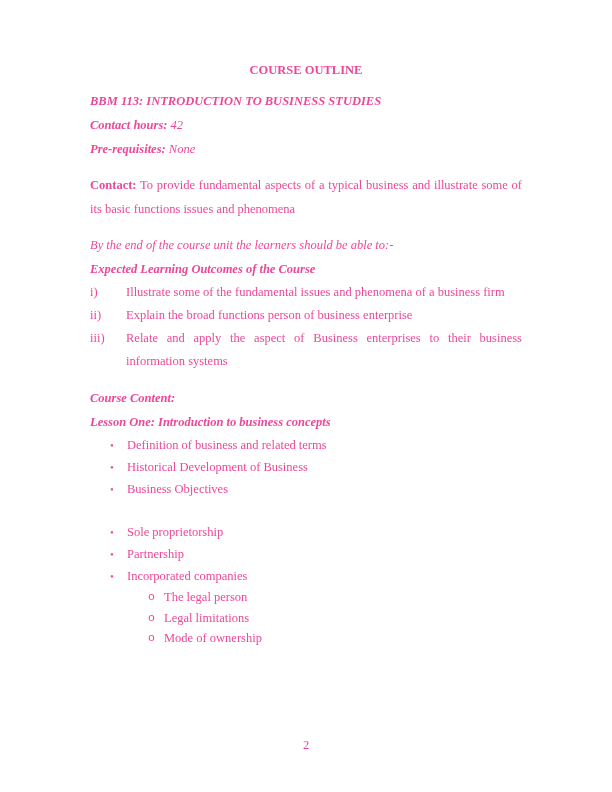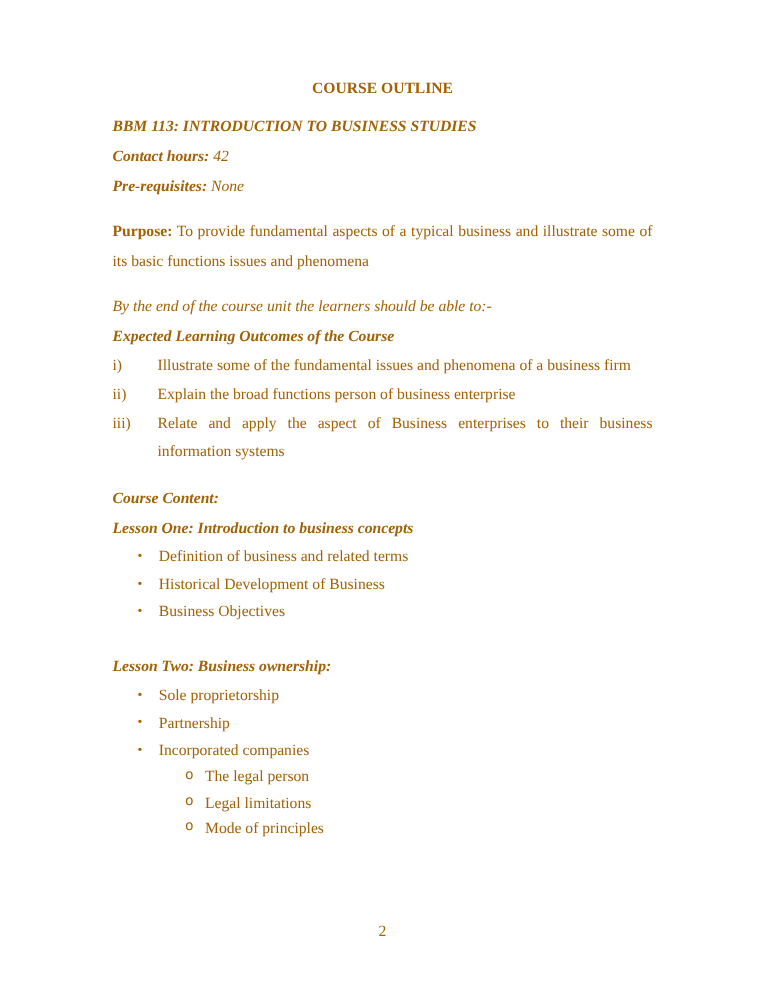--- a/index.html
+++ b/index.html
@@ -5,21 +5,21 @@
   html, body {
     margin: 0;
     padding: 0;
     background: #ffffff;
   }
   .page {
     position: relative;
     width: 612px;
     height: 792px;
     background: #ffffff;
-    color: #a16207;
+    color: #ec4899;
     font-family: "Liberation Serif", "DejaVu Serif", serif;
     font-size: 12.5px;
     overflow: hidden;
   }
   .content {
     position: absolute;
     top: 63px;
     left: 90px;
     width: 432px;
   }
@@ -89,21 +89,21 @@
     <div class="doc-title">COURSE OUTLINE</div>
 
     <div class="hline b">BBM 113: INTRODUCTION TO BUSINESS STUDIES</div>
 
     <div class="hline"><span class="b">Contact hours:</span> <span>42</span></div>
 
     <div class="hline"><span class="b">Pre-requisites:</span> <span>None</span></div>
 
     <div class="spacer12"></div>
 
-    <div class="para"><span class="b">Purpose:</span> <span>To provide fundamental aspects of a typical business and illustrate some of its basic functions issues and phenomena</span></div>
+    <div class="para"><span class="b">Contact:</span> <span>To provide fundamental aspects of a typical business and illustrate some of its basic functions issues and phenomena</span></div>
 
     <div class="spacer12"></div>
 
     <div class="hline">By the end of the course unit the learners should be able to:-</div>
     <div class="hline b">Expected Learning Outcomes of the Course</div>
 
     <div>
       <div class="oc-item">
         <span class="oc-marker">i)</span>
         <span class="oc-text">Illustrate some of the fundamental issues and phenomena of a business firm</span>
@@ -133,21 +133,20 @@
         <span>Historical Development of Business</span>
       </div>
       <div class="bullet-item">
         <span class="bullet-marker">•</span>
         <span>Business Objectives</span>
       </div>
     </div>
 
     <div class="spacer21"></div>
 
-    <div class="hline b">Lesson Two: Business ownership:</div>
 
     <div>
       <div class="bullet-item">
         <span class="bullet-marker">•</span>
         <span>Sole proprietorship</span>
       </div>
       <div class="bullet-item">
         <span class="bullet-marker">•</span>
         <span>Partnership</span>
       </div>
@@ -158,20 +157,20 @@
       <div class="sub-bullet-item">
         <span class="sub-bullet-marker">o</span>
         <span>The legal person</span>
       </div>
       <div class="sub-bullet-item">
         <span class="sub-bullet-marker">o</span>
         <span>Legal limitations</span>
       </div>
       <div class="sub-bullet-item">
         <span class="sub-bullet-marker">o</span>
-        <span>Mode of principles</span>
+        <span>Mode of ownership</span>
       </div>
     </div>
 
   </div>
 
   <div class="page-number">2</div>
 </div>
 
 </body></html>

